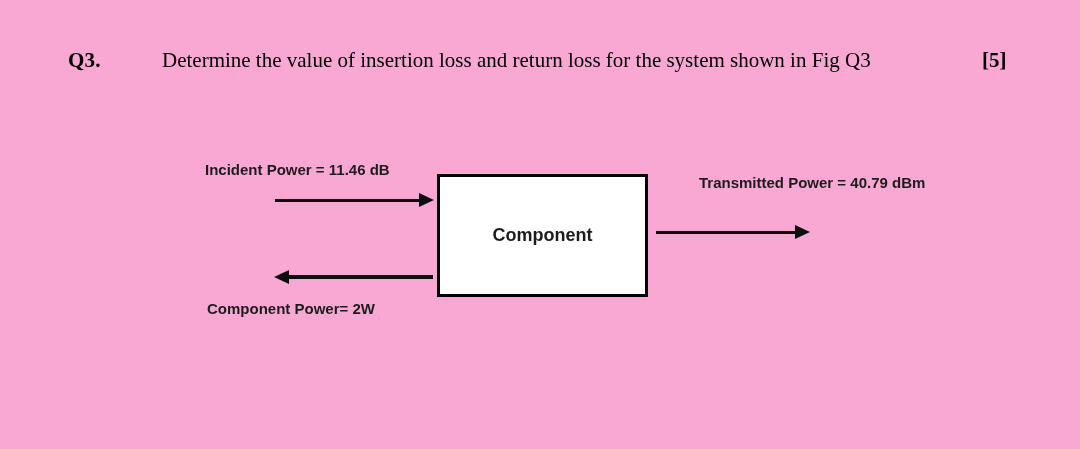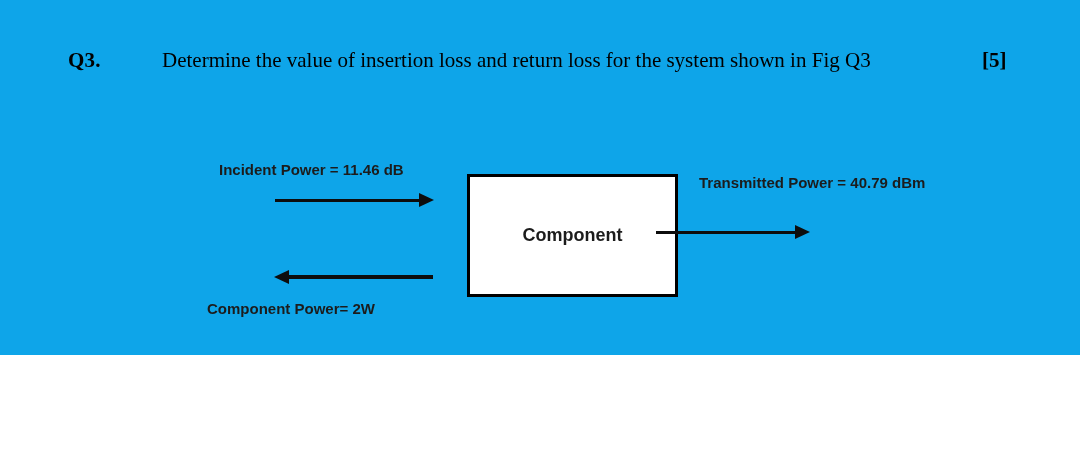--- a/index.html
+++ b/index.html
@@ -3,22 +3,22 @@
 <meta charset="utf-8">
 <style>
   html, body {
     margin: 0;
     padding: 0;
     background: #ffffff;
   }
   .page {
     position: relative;
     width: 1080px;
-    height: 355px;
-    background: #0ea5e9;
+    height: 449px;
+    background: #f9a8d4;
     overflow: hidden;
     font-family: "Liberation Serif", serif;
     color: #000000;
   }
   
   .q-number {
     position: absolute;
     left: 68px;
     top: 48px;
     font-size: 21px;
@@ -41,36 +41,35 @@
   }
   
   .diag-label {
     position: absolute;
     font-family: "Liberation Sans", sans-serif;
     font-weight: bold;
     font-size: 15px;
     color: #1c1c1c;
     white-space: nowrap;
   }
-  .incident-label  { left: 205px; top: 161px; margin-left: 14px; }
+  .incident-label  { left: 205px; top: 161px; }
   .transmitted-label { left: 699px; top: 174px; }
   .reflected-label { left: 207px; top: 300px; }
   
   .component-box {
     position: absolute;
     left: 437px;
     top: 174px;
     width: 205px;
     height: 117px;
     border: 3px solid #000000;
     background: #ffffff;
     display: flex;
     align-items: center;
     justify-content: center;
-    margin-left: 30px;
   }
   .component-box .diag-label {
     position: static;
     font-size: 18px;
   }
   
   .arrow {
     position: absolute;
     display: flex;
     align-items: center;

